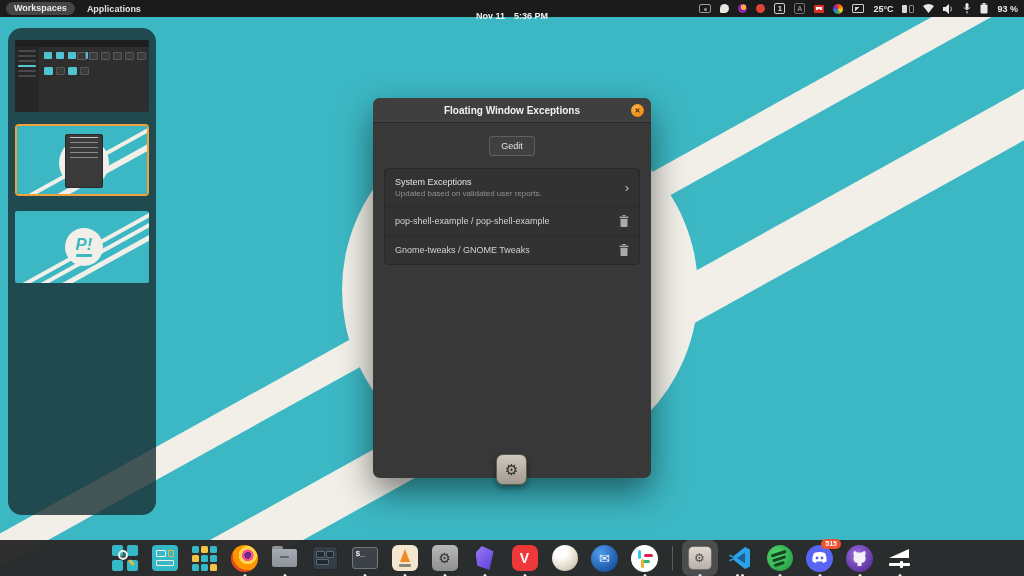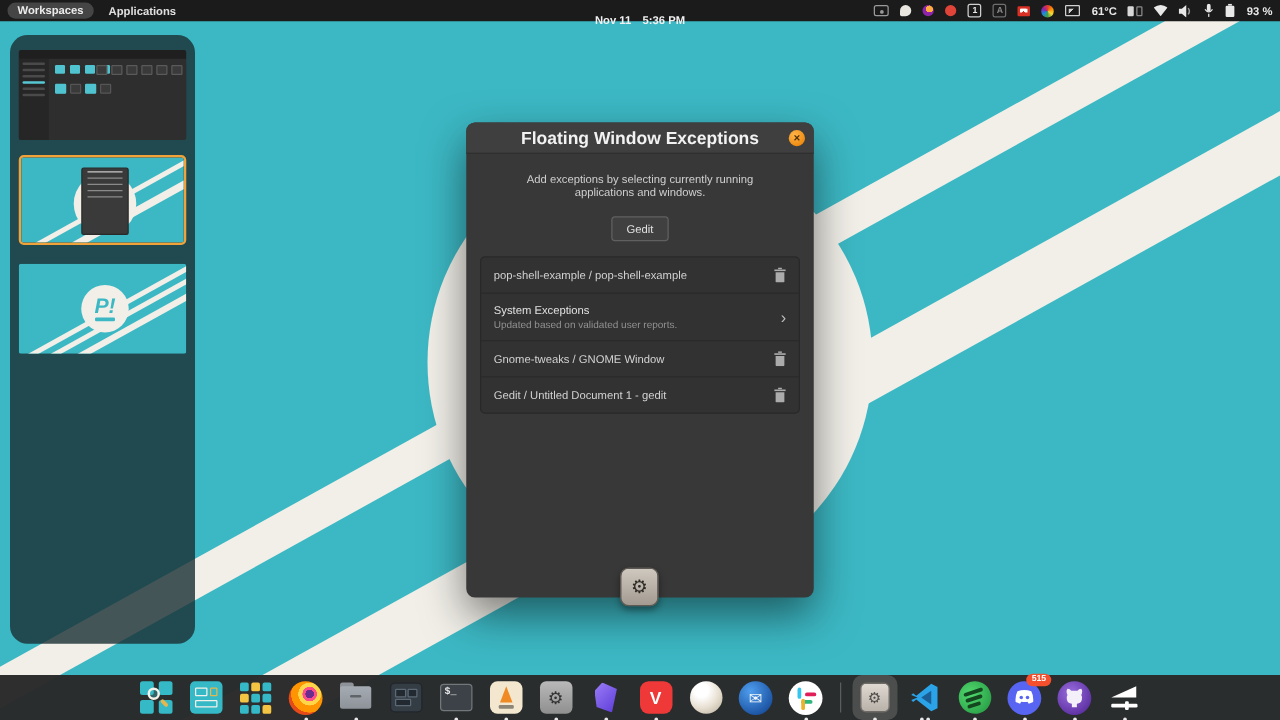--- a/index.html
+++ b/index.html
@@ -76,21 +76,21 @@
   .poplogo { position:absolute; left:50px; top:17px; width:38px; height:38px; border-radius:50%; background:#f1efe8;
              display:flex; flex-direction:column; align-items:center; justify-content:center; }
   .poplogo .p { font-size:17px; font-weight:bold; color:#3cb8c4; font-style:italic; line-height:15px; }
   .poplogo .bar { width:16px; height:3px; background:#3cb8c4; border-radius:1px; margin-top:2px; }
 
   
   .dialog { position:absolute; left:373px; top:98px; width:278px; height:380px; background:#383838;
             border-radius:7px; box-shadow:0 14px 34px rgba(0,0,0,0.5); z-index:20; }
   .dlg-header { position:relative; height:25px; background:#3f3f3f; border-bottom:1px solid #2a2a2a;
                 border-radius:7px 7px 0 0; display:flex; align-items:center; justify-content:center; }
-  .dlg-title { font-size:14px; font-weight:bold; color:#f2f2f2; }
+  .dlg-title { font-size:10px; font-weight:bold; color:#f2f2f2; }
   .dlg-close { position:absolute; right:7px; top:6px; width:13px; height:13px; border-radius:50%;
                background:radial-gradient(circle at 35% 30%, #ffb449, #ef8d13 70%);
                display:flex; align-items:center; justify-content:center; font-size:7px; font-weight:bold; color:#4a2c06; cursor:pointer; }
   .dlg-instr { margin:15px auto 0 auto; width:208px; text-align:center; font-size:9px; line-height:11px; color:#cfcfcf; }
   .dlg-select { display:block; margin:13px auto 0 auto; padding:4px 11px; background:#404040; border:1px solid #606060;
                 border-radius:3px; font-size:9px; color:#e3e3e3; font-family:"Liberation Sans",sans-serif; }
   .dlg-list { margin:12px 11px 0 11px; background:#323232; border:1px solid #282828; border-radius:4px; }
   .dlg-row { display:flex; align-items:center; padding:8px 10px; border-top:1px solid #2a2a2a; }
   .dlg-row:first-child { border-top:none; }
   .dlg-row .grow { flex:1; }
@@ -200,21 +200,21 @@
     <div class="tb-right">
       <span class="tray tr-shot"></span>
       <span class="tray tr-blob"></span>
       <span class="tray tr-purple"></span>
       <span class="tray tr-red"></span>
       <span class="kbd">1</span>
       <span class="kbd dim">A</span>
       <span class="tray tr-gmail"></span>
       <span class="tray tr-multi"></span>
       <span class="tray tr-sens"></span>
-      <span class="txt">61°C</span>
+      <span class="txt">25°C</span>
       <span class="tray tr-tile">
           <i></i>
           <i class="o"></i>
         </span>
       <span class="tray">
         <svg width="11" height="9" viewBox="0 0 11 9">
             <path d="M5.5 9 L0 2 Q5.5 -2 11 2 Z" fill="#e8e8e8"></path>
           </svg>
       </span>
       <span class="tray">
@@ -297,48 +297,39 @@
         </div>
       </div>
     </div>
   </div>
 
   <div class="dialog">
     <div class="dlg-header">
       <span class="dlg-title">Floating Window Exceptions</span>
       <span class="dlg-close">✕</span>
     </div>
-    <div class="dlg-instr">Add exceptions by selecting currently running applications and windows.</div>
     <button class="dlg-select">Gedit</button>
     <div class="dlg-list">
+      <div class="dlg-row">
+        <div class="grow">
+          <div class="row-title">System Exceptions</div>
+          <div class="row-sub">Updated based on validated user reports.</div>
+        </div>
+        <span class="chev">›</span>
+      </div>
       <div class="dlg-row">
         <div class="grow row-label">pop-shell-example / pop-shell-example</div>
         <svg class="trash" viewBox="0 0 10 12">
             <rect x="3.5" y="0" width="3" height="1.3" fill="#ababab"></rect>
             <rect x="0.5" y="1.6" width="9" height="1.3" fill="#ababab"></rect>
             <path d="M1.5 3.8h7V11a1 1 0 0 1-1 1h-5a1 1 0 0 1-1-1z" fill="#ababab"></path>
           </svg>
       </div>
       <div class="dlg-row">
-        <div class="grow">
-          <div class="row-title">System Exceptions</div>
-          <div class="row-sub">Updated based on validated user reports.</div>
-        </div>
-        <span class="chev">›</span>
-      </div>
-      <div class="dlg-row">
-        <div class="grow row-label">Gnome-tweaks / GNOME Window</div>
-        <svg class="trash" viewBox="0 0 10 12">
-            <rect x="3.5" y="0" width="3" height="1.3" fill="#ababab"></rect>
-            <rect x="0.5" y="1.6" width="9" height="1.3" fill="#ababab"></rect>
-            <path d="M1.5 3.8h7V11a1 1 0 0 1-1 1h-5a1 1 0 0 1-1-1z" fill="#ababab"></path>
-          </svg>
-      </div>
-      <div class="dlg-row">
-        <div class="grow row-label">Gedit / Untitled Document 1 - gedit</div>
+        <div class="grow row-label">Gnome-tweaks / GNOME Tweaks</div>
         <svg class="trash" viewBox="0 0 10 12">
             <rect x="3.5" y="0" width="3" height="1.3" fill="#ababab"></rect>
             <rect x="0.5" y="1.6" width="9" height="1.3" fill="#ababab"></rect>
             <path d="M1.5 3.8h7V11a1 1 0 0 1-1 1h-5a1 1 0 0 1-1-1z" fill="#ababab"></path>
           </svg>
       </div>
     </div>
   </div>
 
   <div class="gear-launcher">

